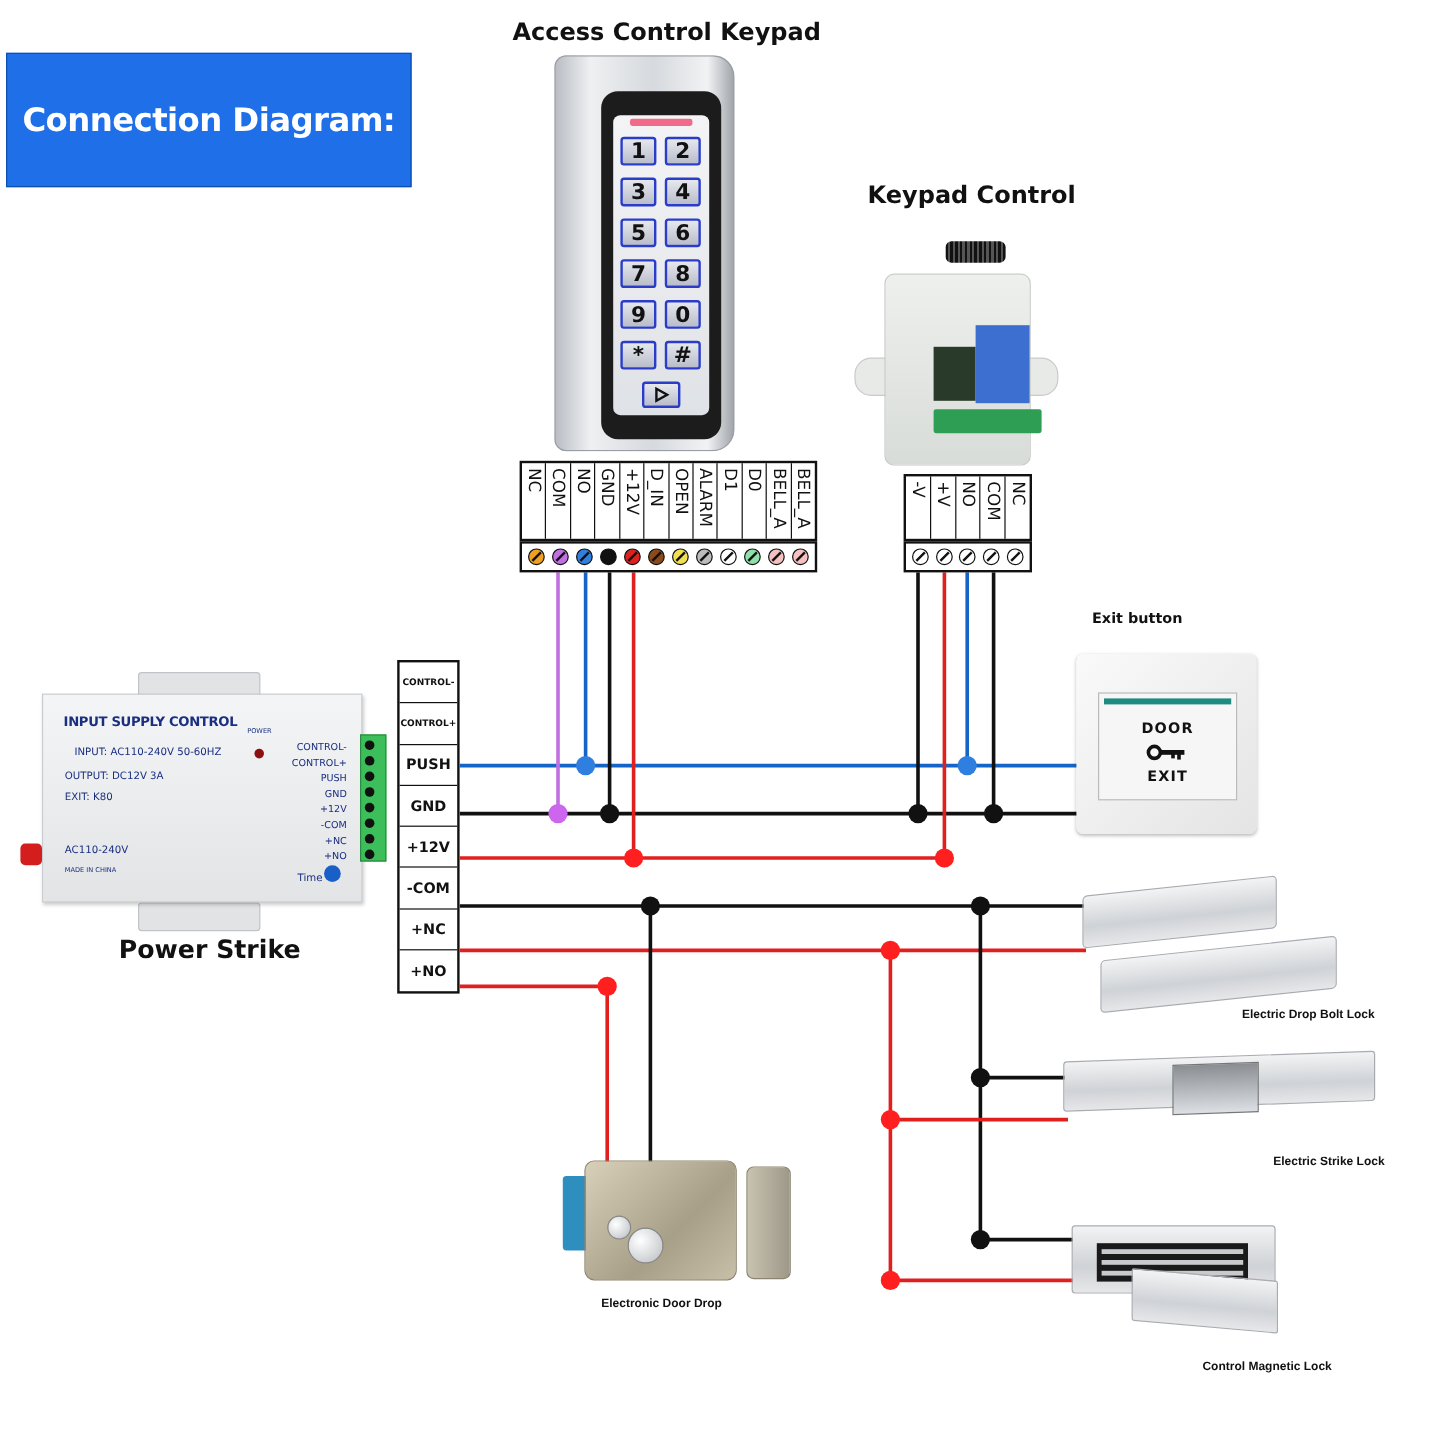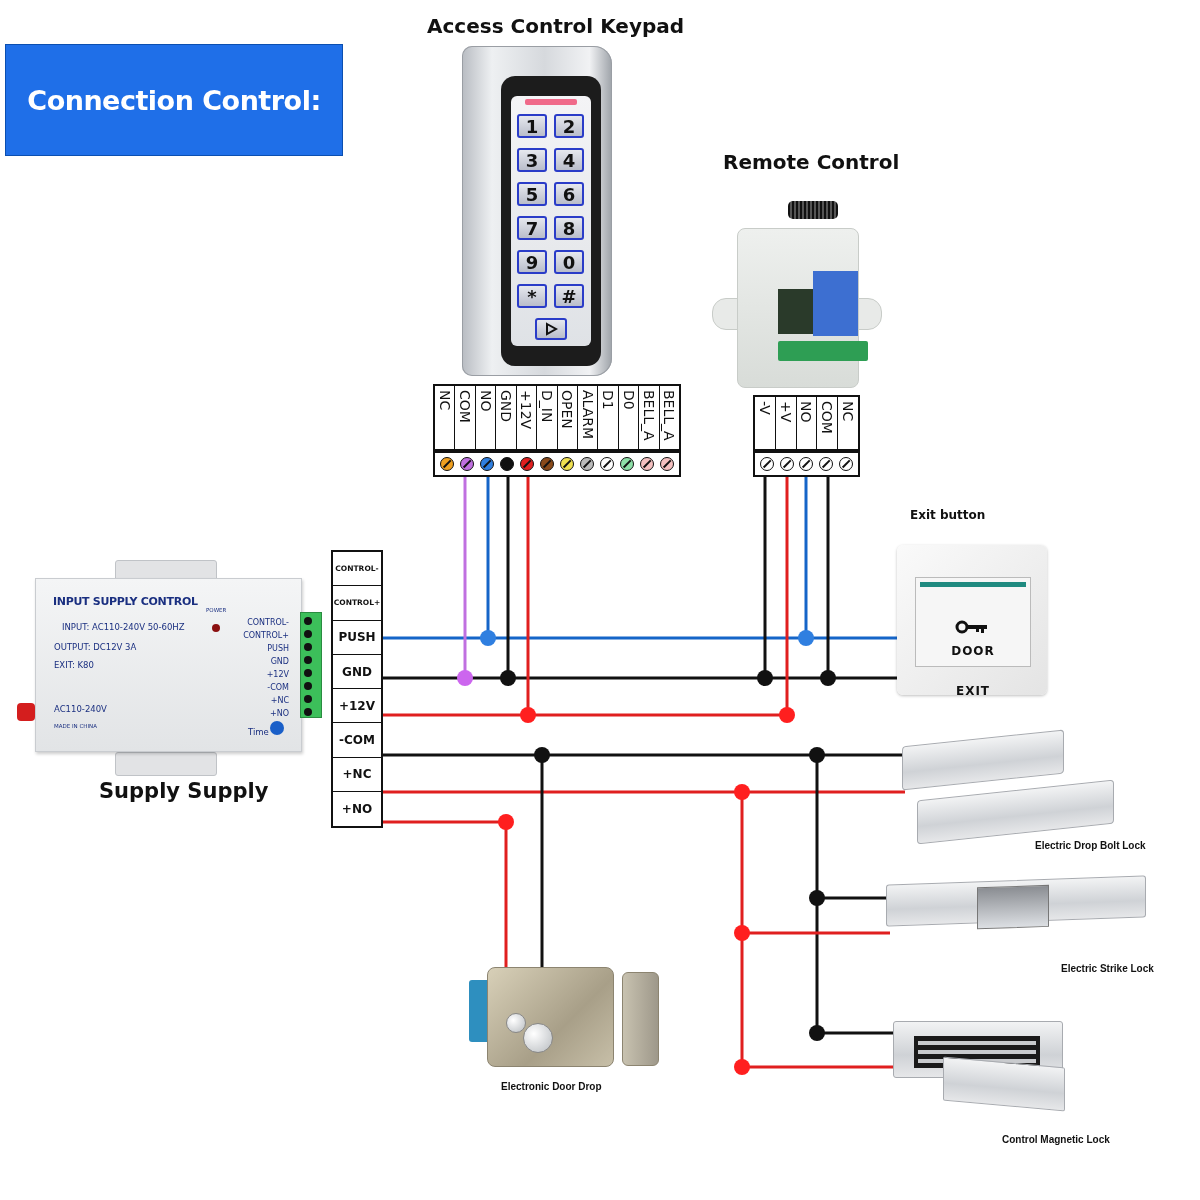--- a/index.html
+++ b/index.html
@@ -48,44 +48,44 @@
 
   .ps-labels { left: 331px; top: 550px; width: 52px; border: 2px solid #111; box-sizing: border-box; background: #fff; }
   .ps-label { height: 34.3px; border-bottom: 1.5px solid #111; display: flex; align-items: center; justify-content: center; font-weight: bold; font-size: 12px; color: #111; box-sizing: border-box; font-family: "DejaVu Sans", sans-serif; }
   .ps-label.small { font-size: 7.5px; }
   .ps-label:last-child { border-bottom: none; }
 
   
   .exit-btn { left: 897px; top: 545px; width: 150px; height: 150px; background: linear-gradient(135deg, #fafafa, #e4e4e4); border-radius: 6px; box-shadow: 0 1px 3px rgba(0,0,0,0.25); }
   .exit-face { position: absolute; left: 18px; top: 32px; width: 114px; height: 88px; border: 1px solid #bbb; background: #f6f6f6; }
   .exit-bar { position: absolute; left: 4px; top: 4px; width: 106px; height: 5px; background: #1f8a80; }
-  .exit-text { position: absolute; left: 0; width: 100%; text-align: center; font-weight: bold; color: #111; font-size: 12px; letter-spacing: 1px; font-family: "DejaVu Sans", sans-serif; margin-top: 44px; }
+  .exit-text { position: absolute; left: 0; width: 100%; text-align: center; font-weight: bold; color: #111; font-size: 12px; letter-spacing: 1px; font-family: "DejaVu Sans", sans-serif; }
 
   
   .metal { background: linear-gradient(180deg, #f2f3f4, #cfd2d6 60%, #e6e7e9); border: 1px solid #a8abb0; }
   .door-lock { left: 487px; top: 967px; width: 125px; height: 98px; background: linear-gradient(135deg, #d8d0b8, #a89f88 60%, #c7bfa8); border-radius: 8px; border: 1px solid #8c8470; }
   .door-lock-blue { left: 469px; top: 980px; width: 22px; height: 62px; background: #2e8fbf; border-radius: 3px; }
   .door-lock-keeper { left: 622px; top: 972px; width: 35px; height: 92px; background: linear-gradient(90deg, #c8c2b0, #9e988a); border-radius: 6px; border: 1px solid #8c8470; }
   .knob { position: absolute; border-radius: 50%; background: radial-gradient(circle at 35% 35%, #ffffff, #b8bcc0); border: 1px solid #888; }
 
   .mag-lock { left: 893px; top: 1021px; width: 168px; height: 55px; }
   .mag-plate { left: 943px; top: 1062px; width: 120px; height: 42px; transform: skewY(5deg); }
   .strike { left: 886px; top: 880px; width: 258px; height: 40px; }
 </style>
 </head>
 <body>
 
 <div class="abs title-box">
-  <span>Connection Control:</span>
+  <span>Connection Diagram:</span>
 </div>
 
 <div class="abs heading" style="left:427px; top:14px; font-size:20px;">Access Control Keypad</div>
-<div class="abs heading" style="left:723px; top:150px; font-size:20px;">Remote Control</div>
+<div class="abs heading" style="left:723px; top:150px; font-size:20px;">Keypad Control</div>
 <div class="abs heading" style="left:910px; top:508px; font-size:12px;">Exit button</div>
-<div class="abs heading" style="left:99px; top:779px; font-size:21px;">Supply Supply</div>
+<div class="abs heading" style="left:99px; top:779px; font-size:21px;">Power Strike</div>
 
 <svg class="abs" style="left:0; top:0;" width="1200" height="1200">
   <g id="wires" stroke-width="3" fill="none">
 
     <line x1="383" y1="638" x2="898" y2="638" stroke="#1565c8"></line>
 
     <line x1="383" y1="678" x2="898" y2="678" stroke="#111"></line>
 
     <line x1="383" y1="715" x2="787" y2="715" stroke="#e01f1f"></line>
 

